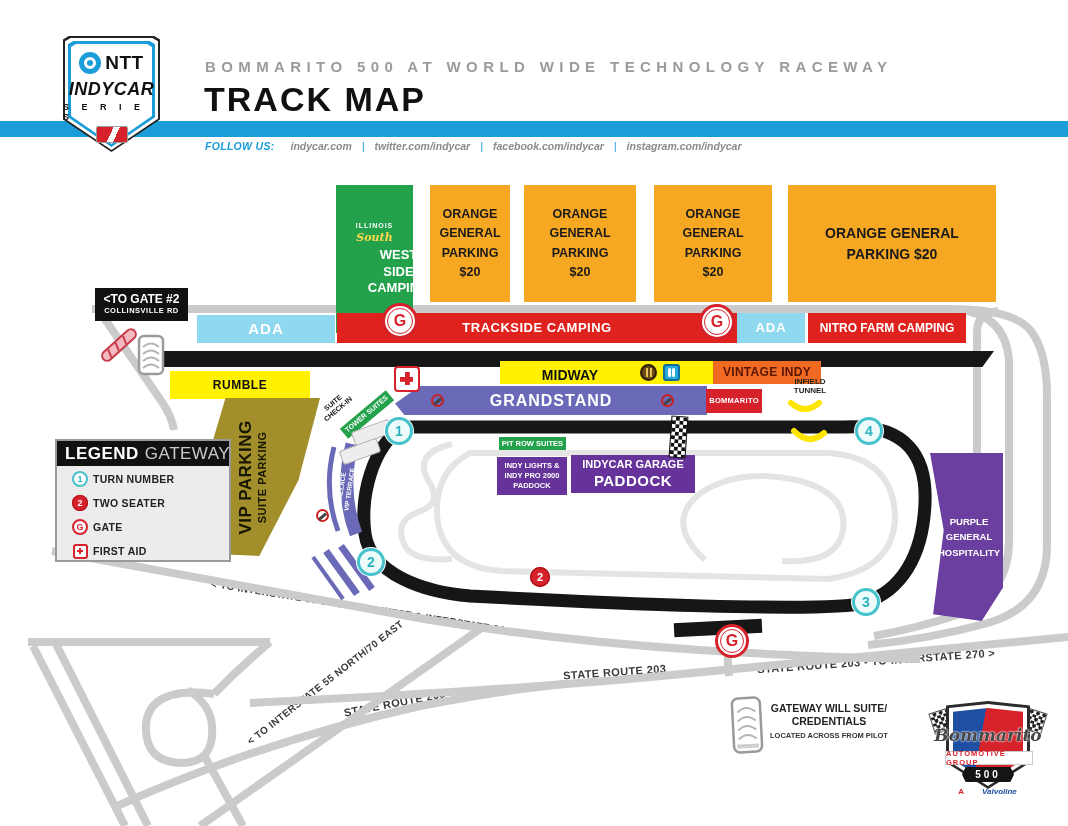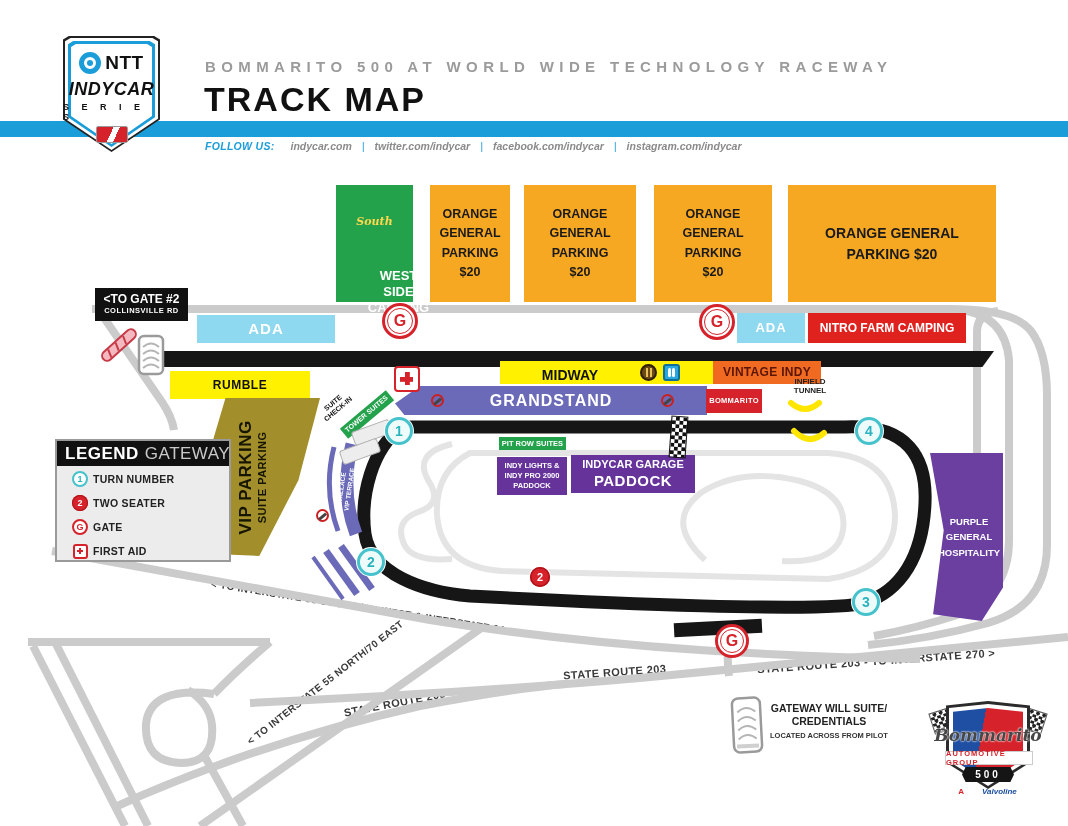--- a/index.html
+++ b/index.html
@@ -157,39 +157,40 @@
     <span class="fl">FOLLOW US:</span>
     <span class="lk">indycar.com</span>
     <span class="sep">|</span>
     <span class="lk">twitter.com/indycar</span>
     <span class="sep">|</span>
     <span class="lk">facebook.com/indycar</span>
     <span class="sep">|</span>
     <span class="lk">instagram.com/indycar</span>
   </div>
 
-  <div class="zone" style="left:336px;top:185px;width:77px;height:117px;background:#23A24B;color:#fff;flex-direction:column;z-index:2;gap:36px;">
+  <div class="zone" style="left:336px;top:185px;width:77px;height:148px;background:#23A24B;color:#fff;flex-direction:column;z-index:2;">
     <div style="font-size:7px;letter-spacing:1px;">ILLINOIS</div>
     <div style="font-size:11px;font-style:italic;color:#ffd84d;font-family:'DejaVu Serif',serif;">South</div>
     <div style="font-size:13px;width:66px;margin-top:3px;margin-left:48px;">WEST SIDE CAMPING</div>
   </div>
   <div class="zone" style="left:430px;top:185px;width:80px;height:117px;background:#F7A823;color:#1a1a1a;z-index:2;">
     <div style="font-size:12.5px;width:70px;line-height:1.55;">ORANGE GENERAL PARKING $20</div>
   </div>
   <div class="zone" style="left:524px;top:185px;width:112px;height:117px;background:#F7A823;color:#1a1a1a;z-index:2;">
     <div style="font-size:12.5px;width:72px;line-height:1.55;">ORANGE GENERAL PARKING $20</div>
   </div>
   <div class="zone" style="left:654px;top:185px;width:118px;height:117px;background:#F7A823;color:#1a1a1a;z-index:2;">
     <div style="font-size:12.5px;width:72px;line-height:1.55;">ORANGE GENERAL PARKING $20</div>
   </div>
   <div class="zone" style="left:788px;top:185px;width:208px;height:117px;background:#F7A823;color:#1a1a1a;z-index:2;">
     <div style="font-size:14px;width:160px;line-height:1.5;">ORANGE GENERAL PARKING $20</div>
   </div>
 
   <div class="zone" style="left:197px;top:315px;width:138px;height:28px;background:#8ED8F0;color:#fff;font-size:15px;letter-spacing:1px;z-index:2;">ADA</div>
+  <div class="zone" style="left:337px;top:313px;width:400px;height:30px;background:#E0221F;color:#fff;font-size:13px;letter-spacing:.5px;z-index:2;">TRACKSIDE CAMPING</div>
   <div class="zone" style="left:737px;top:313px;width:68px;height:30px;background:#8ED8F0;color:#fff;font-size:13px;letter-spacing:1px;z-index:2;">ADA</div>
   <div class="zone" style="left:808px;top:313px;width:158px;height:30px;background:#E0221F;color:#fff;font-size:12px;z-index:2;">NITRO FARM CAMPING</div>
   <div class="gate" style="left:382px;top:303px;">
       <span>G</span>
     </div>
   <div class="gate" style="left:699px;top:304px;">
       <span>G</span>
     </div>
 
   <div class="zone" style="left:95px;top:288px;width:93px;height:33px;background:#111;color:#fff;flex-direction:column;line-height:1.15;z-index:3;">

